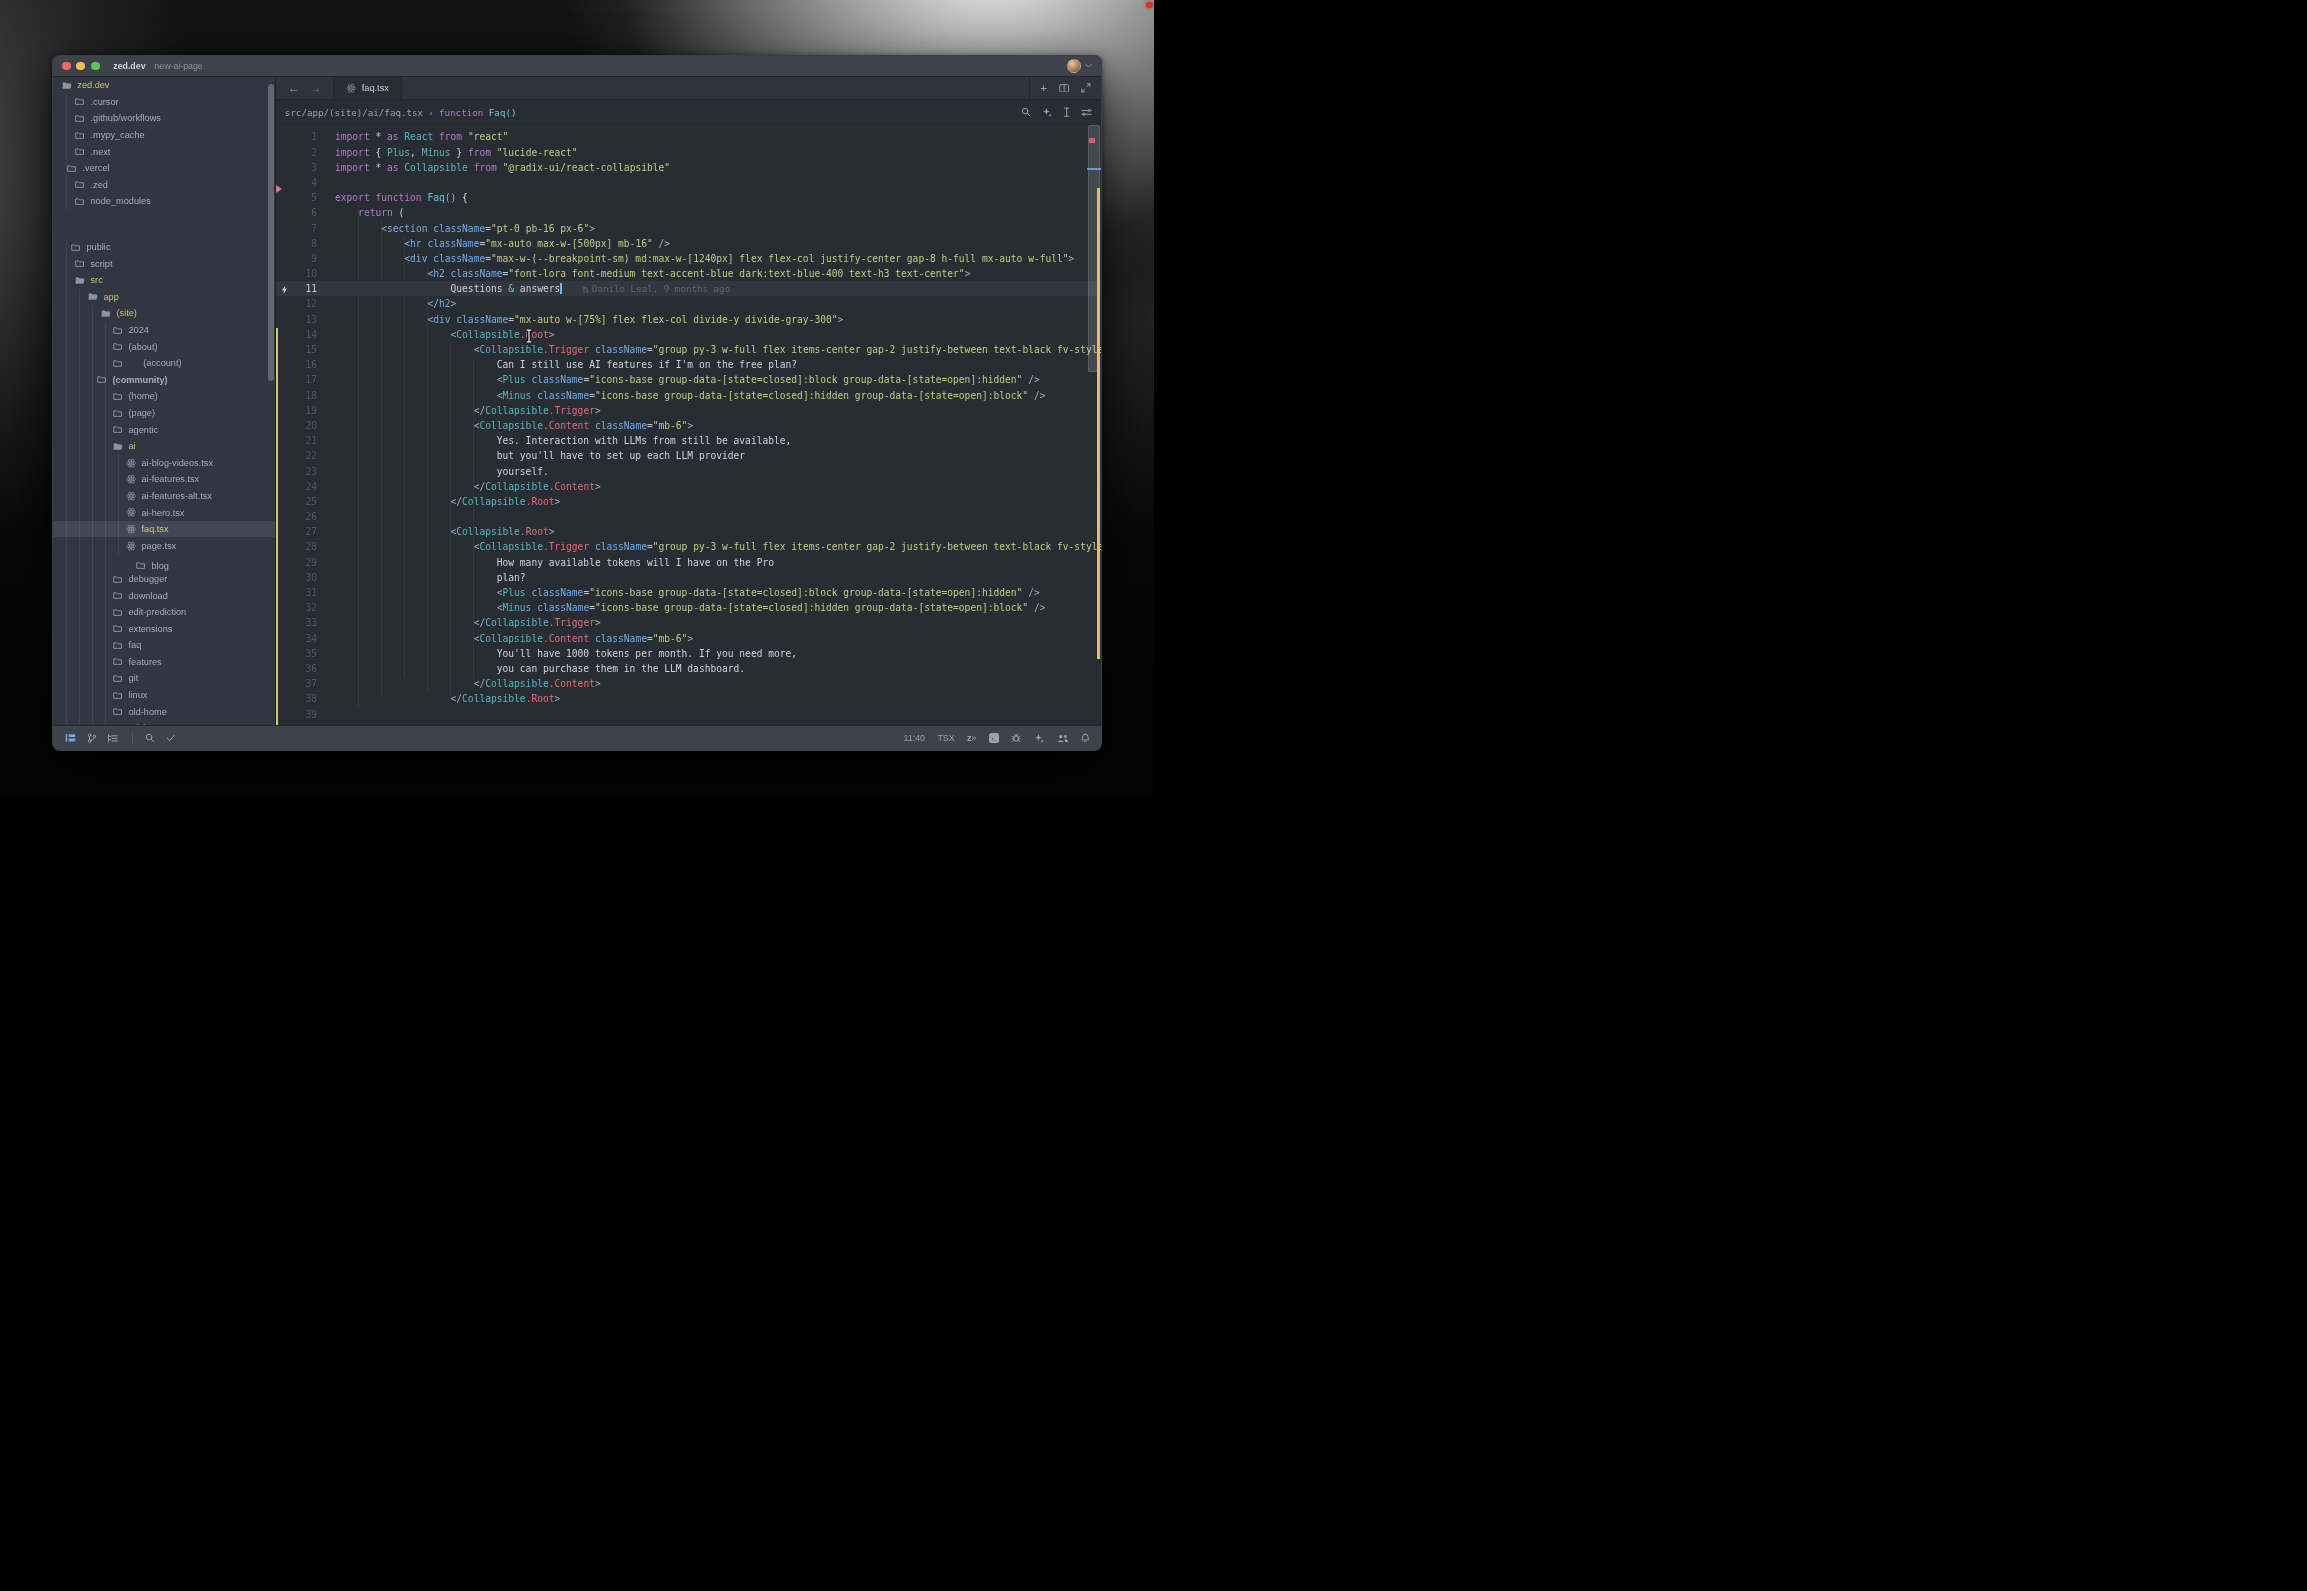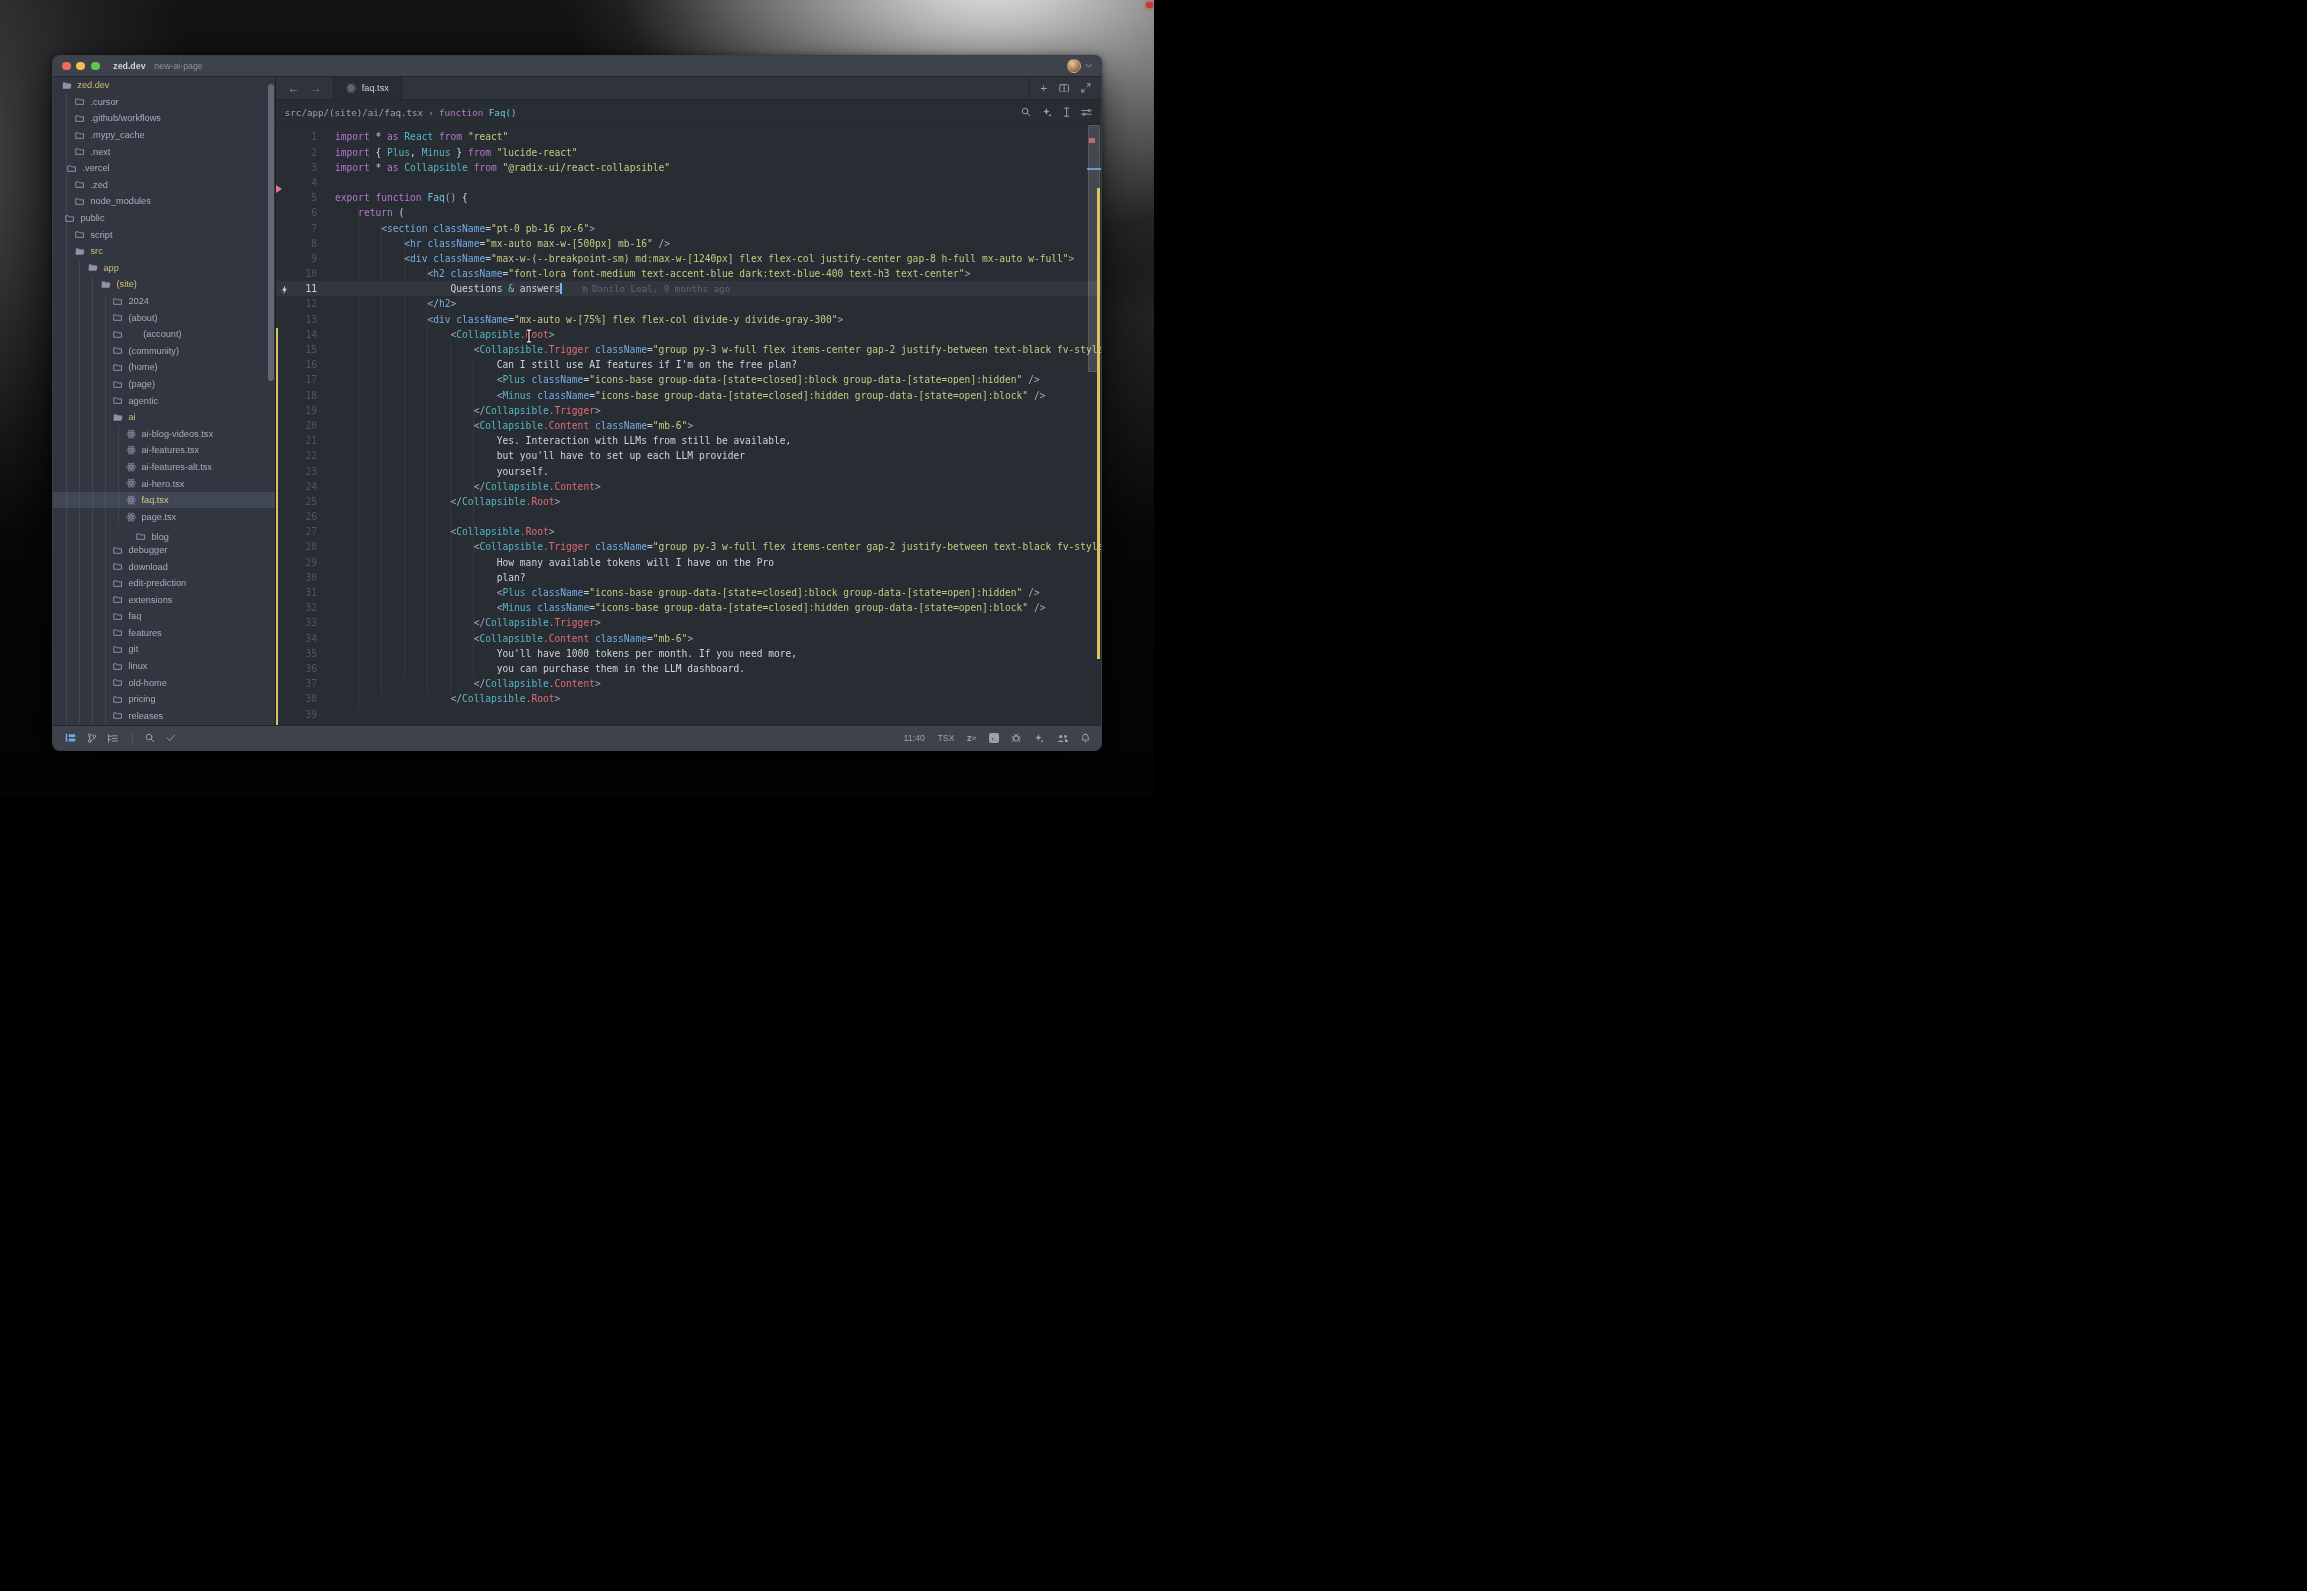--- a/index.html
+++ b/index.html
@@ -179,21 +179,21 @@
             </div>
             <div class="trow" style="padding-left: 22px;">
               <span class="guide" style="left:13.3px"></span>
               <span class="ticon" style="color:#8e96a4">
                 <svg width="9.6" height="8.8" viewBox="0 0 13 12">
                   <path d="M1.5 2.5 h3.2 l1.2 1.4 h5.6 v6.1 h-10 z" stroke="currentColor" fill="none" stroke-width="1.3" stroke-linecap="round" stroke-linejoin="round"></path>
                 </svg>
               </span>
               <span class="lbl">node_modules</span>
             </div>
-            <div class="trow" style="padding-left: 12px;">
+            <div class="trow" style="padding-left: 18px; margin-top: 29px;">
               <span class="guide" style="left:13.3px"></span>
               <span class="ticon" style="color:#8e96a4">
                 <svg width="9.6" height="8.8" viewBox="0 0 13 12">
                   <path d="M1.5 2.5 h3.2 l1.2 1.4 h5.6 v6.1 h-10 z" stroke="currentColor" fill="none" stroke-width="1.3" stroke-linecap="round" stroke-linejoin="round"></path>
                 </svg>
               </span>
               <span class="lbl">public</span>
             </div>
             <div class="trow" style="padding-left: 22px;">
               <span class="guide" style="left:13.3px"></span>
@@ -266,21 +266,21 @@
               <span class="guide" style="left:26px"></span>
               <span class="guide" style="left:39px"></span>
               <span class="guide" style="left:52px"></span>
               <span class="ticon" style="color:#8e96a4">
                 <svg width="9.6" height="8.8" viewBox="0 0 13 12">
                   <path d="M1.5 2.5 h3.2 l1.2 1.4 h5.6 v6.1 h-10 z" stroke="currentColor" fill="none" stroke-width="1.3" stroke-linecap="round" stroke-linejoin="round"></path>
                 </svg>
               </span>
               <span class="lbl">(account)</span>
             </div>
-            <div class="trow" style="padding-left: 60px;">
+            <div class="trow" style="padding-left: 44px; font-weight: bold;">
               <span class="guide" style="left:13.3px"></span>
               <span class="guide" style="left:26px"></span>
               <span class="guide" style="left:39px"></span>
               <span class="guide" style="left:52px"></span>
               <span class="ticon" style="color:#8e96a4">
                 <svg width="9.6" height="8.8" viewBox="0 0 13 12">
                   <path d="M1.5 2.5 h3.2 l1.2 1.4 h5.6 v6.1 h-10 z" stroke="currentColor" fill="none" stroke-width="1.3" stroke-linecap="round" stroke-linejoin="round"></path>
                 </svg>
               </span>
               <span class="lbl">(community)</span>

